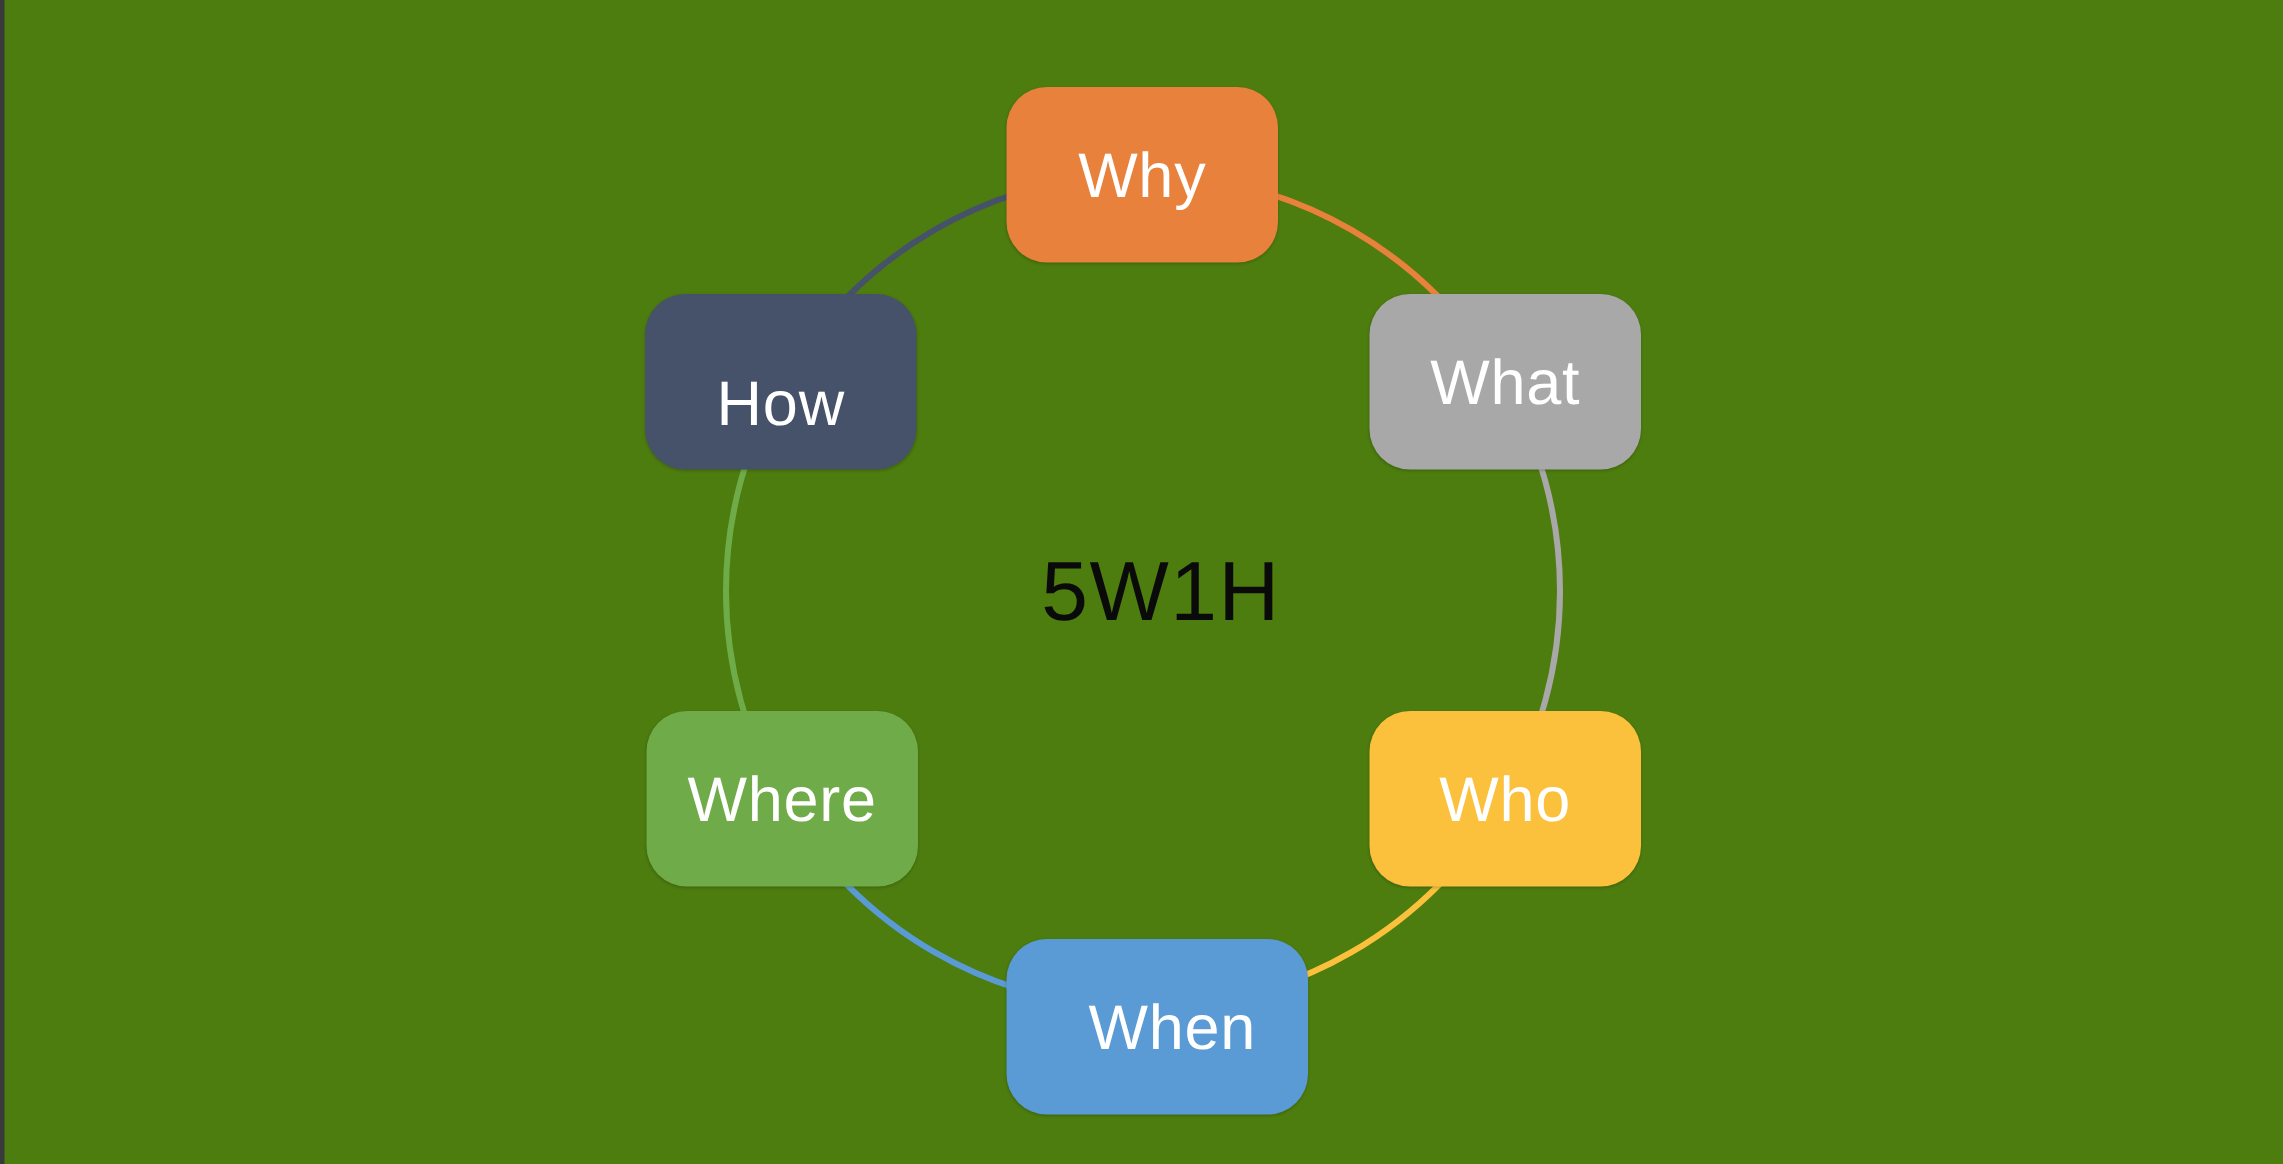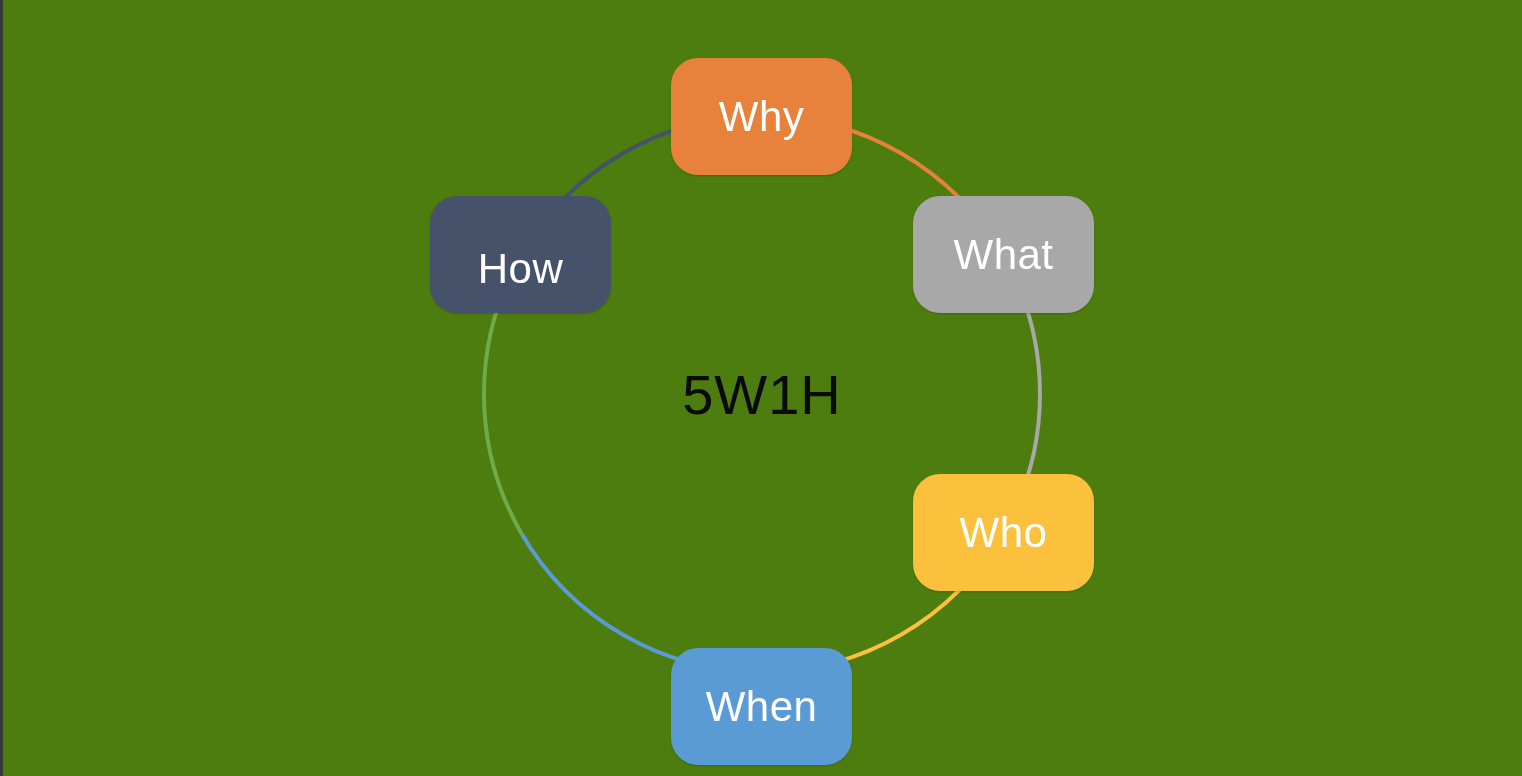--- a/index.html
+++ b/index.html
@@ -43,21 +43,21 @@
     box-shadow: 0 1px 2px rgba(0,0,0,0.18);
   }
   .node-label {
     font-size: 42px;
     line-height: 1;
     letter-spacing: 0.5px;
   }
   .node-why   { left: 671px; top:  58px; }
   .node-what  { left: 913px; top: 196px; }
   .node-who   { left: 913px; top: 474px; }
-  .node-when  { left: 671px; top: 648px; }
+  .node-when  { left: 671px; top: 626px; padding-left: 20px; }
   .node-where { left: 431px; top: 474px; }
   .node-how   { left: 430px; top: 196px; }
   .center-label {
     position: absolute;
     left: 762px;
     top: 394px;
     transform: translate(-50%, -50%);
     font-size: 56px;
     letter-spacing: 1px;
     white-space: nowrap;
@@ -88,20 +88,23 @@
   </div>
 
   <div class="node node-who" style="background-color: rgb(251, 193, 60);">
     <span class="node-label" style="color: rgb(255, 255, 255);">Who</span>
   </div>
 
   <div class="node node-when" style="background-color: rgb(91, 155, 213);">
     <span class="node-label" style="color: rgb(255, 255, 255);">When</span>
   </div>
 
+  <div class="node node-where" style="background-color: rgb(111, 172, 73);">
+    <span class="node-label" style="color: rgb(255, 255, 255);">Where</span>
+  </div>
 
   <div class="node node-how" style="background-color: rgb(69, 82, 105);">
     <span class="node-label" style="color: rgb(255, 255, 255); margin-top: 28px;">How</span>
   </div>
 
-  <div class="center-label" style="color: rgb(10, 10, 10);">5W1H</div>
+  <div class="center-label" style="color: rgb(10, 10, 10); margin-left: 12px;">5W1H</div>
 
 </div>
 
 </body></html>

